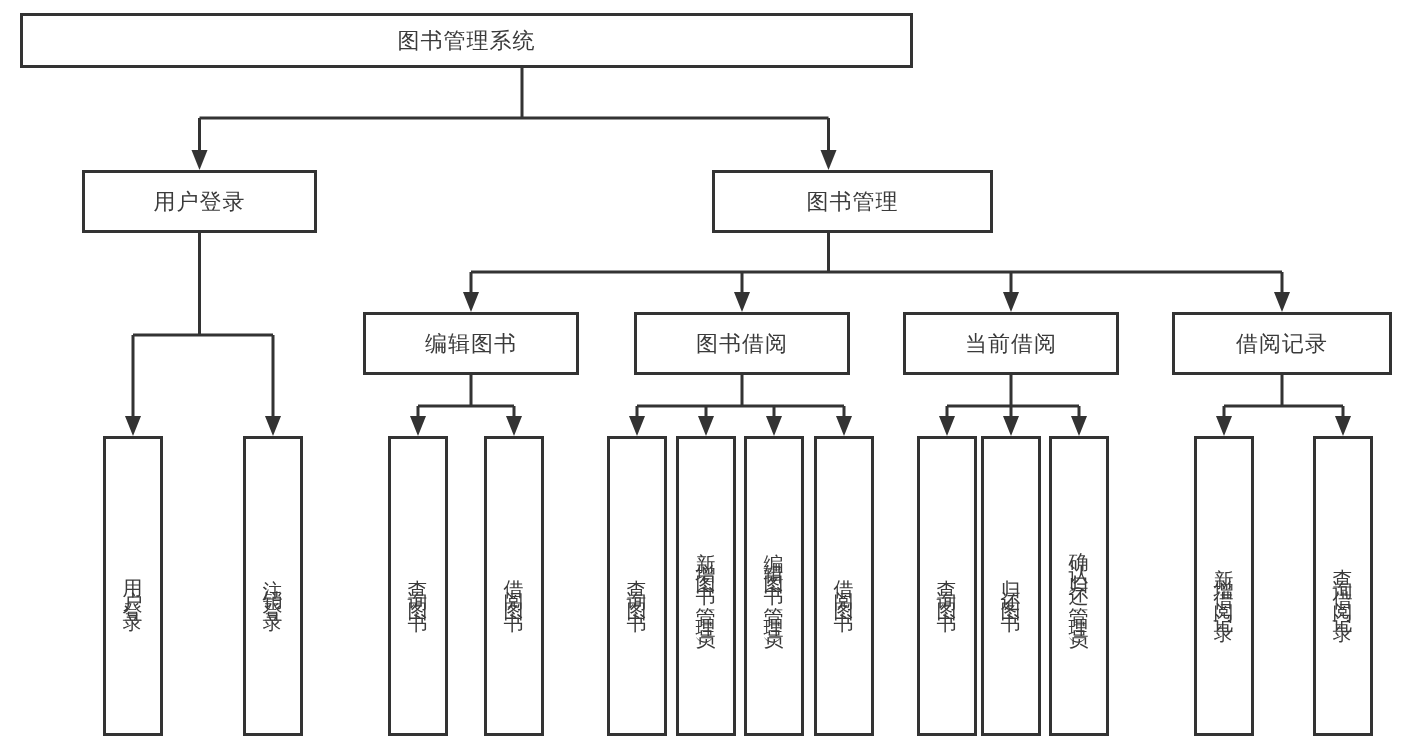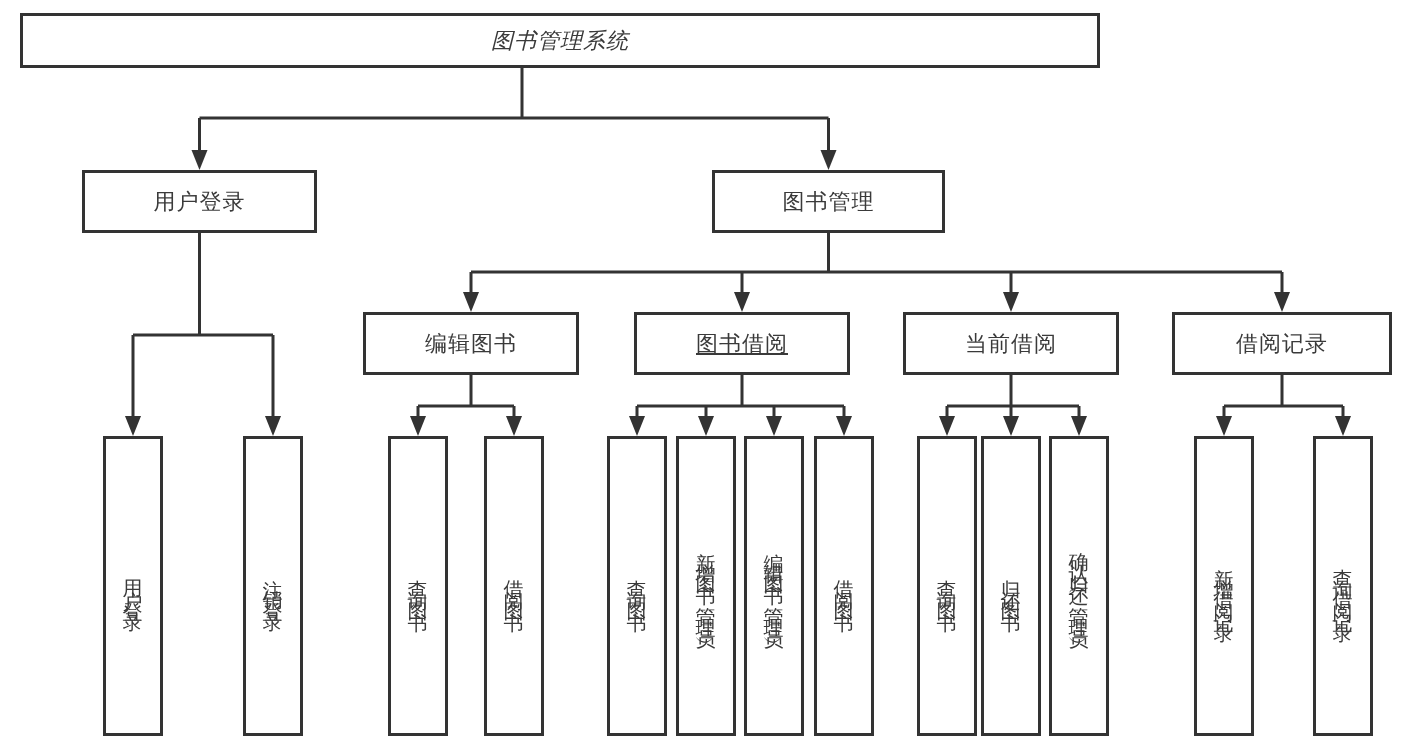--- a/index.html
+++ b/index.html
@@ -83,35 +83,35 @@
       <polygon points="766,416 782,416 774,436"></polygon>
       <polygon points="836,416 852,416 844,436"></polygon>
       <polygon points="939,416 955,416 947,436"></polygon>
       <polygon points="1003,416 1019,416 1011,436"></polygon>
       <polygon points="1071,416 1087,416 1079,436"></polygon>
       <polygon points="1216,416 1232,416 1224,436"></polygon>
       <polygon points="1335,416 1351,416 1343,436"></polygon>
     </g>
   </svg>
 
-  <div class="node h-box root" style="left:20px; top:13px; width:1080px; height:55px;font-style:italic;">
+  <div class="node h-box root" style="left:20px; top:13px; width:893px; height:55px;">
     <span>图书管理系统</span>
   </div>
 
   <div class="node h-box" style="left:82px; top:170px; width:235px; height:63px;">
     <span>用户登录</span>
   </div>
-  <div class="node h-box" style="left:712px; top:170px; width:233px; height:63px;">
+  <div class="node h-box" style="left:712px; top:170px; width:281px; height:63px;">
     <span>图书管理</span>
   </div>
 
   <div class="node h-box" style="left:363px; top:312px; width:216px; height:63px;">
     <span>编辑图书</span>
   </div>
-  <div class="node h-box" style="left:634px; top:312px; width:216px; height:63px;text-decoration:underline;">
+  <div class="node h-box" style="left:634px; top:312px; width:216px; height:63px;">
     <span>图书借阅</span>
   </div>
   <div class="node h-box" style="left:1172px; top:312px; width:220px; height:63px;">
     <span>借阅记录</span>
   </div>
   <div class="node h-box" style="left:903px; top:312px; width:216px; height:63px;">
     <span>当前借阅</span>
   </div>
 
   <div class="node v-box" style="left:103px;">

